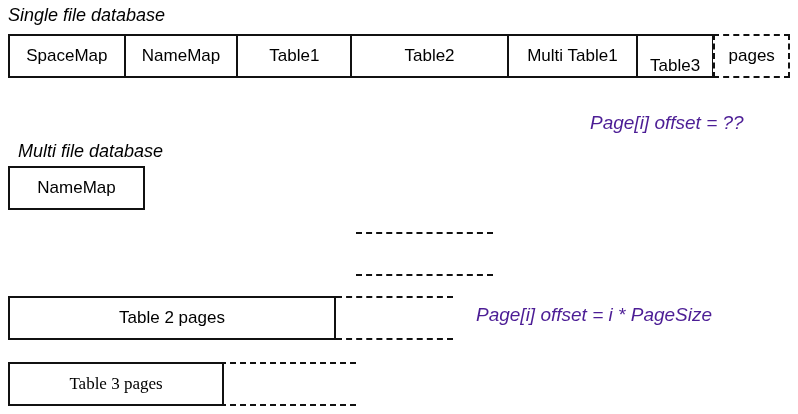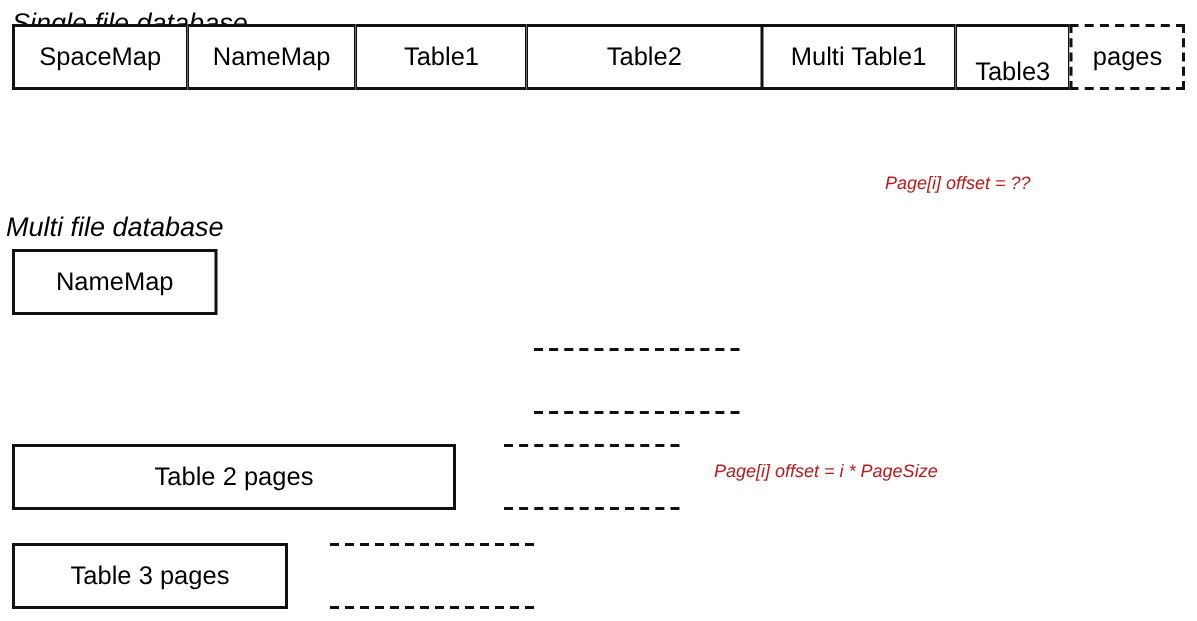--- a/index.html
+++ b/index.html
@@ -25,30 +25,30 @@
     position: absolute;
     font-style: italic;
     font-size: 18px;
     line-height: 22px;
     white-space: nowrap;
     color: #000;
   }
   .annotation {
     position: absolute;
     font-style: italic;
-    font-size: 12px;
+    font-size: 19px;
     line-height: 23px;
     white-space: nowrap;
-    color: #b91c1c;
+    color: #4c1d95;
   }
   
   .strip {
     position: absolute;
     left: 8px;
-    top: 16px;
+    top: 34px;
     height: 44px;
     width: 782px;
     display: flex;
     box-sizing: border-box;
   }
   .cell {
     position: relative;
     box-sizing: border-box;
     border: 2px solid #111;
     border-right-width: 1px;
@@ -122,39 +122,39 @@
       <div class="cell" style="width: 80px; align-items: flex-end;">
         <span>Table3</span>
       </div>
       <div class="cell free" style="width: 80px;">
         <span>pages</span>
       </div>
     </div>
 
   <div class="annotation" style="left:590px; top:111px;">Page[i] offset = ??</div>
 
-  <div class="caption" style="left:4px; top:140px;text-align:center;">Multi file database</div>
+  <div class="caption" style="left:18px; top:140px;text-align:center;">Multi file database</div>
 
   <div id="multi-rows">
       <div class="row" style="left: 8px; top: 166px; width: 137px;">
         <div class="solid" style="width: 137px;">
           <span>NameMap</span>
         </div>
       </div>
       <div class="row" style="left: 8px; top: 232px; width: 485px;">
         <div class="ghost" style="left: 348px; width: 137px;"></div>
       </div>
       <div class="row" style="left: 8px; top: 296px; width: 445px;">
-        <div class="solid" style="width: 296px;">
+        <div class="solid" style="width: 328px;">
           <span>Table 2 pages</span>
         </div>
         <div class="ghost" style="left: 328px; width: 117px;"></div>
       </div>
       <div class="row" style="left: 8px; top: 362px; width: 348px;">
-        <div class="solid" style="width: 184px;">
+        <div class="solid" style="width: 216px; font-family: Liberation Serif, serif;">
           <span>Table 3 pages</span>
         </div>
         <div class="ghost" style="left: 212px; width: 136px;"></div>
       </div>
     </div>
 
   <div class="annotation" style="left:476px; top:303px;">Page[i] offset = i * PageSize</div>
 
 </div>
 

